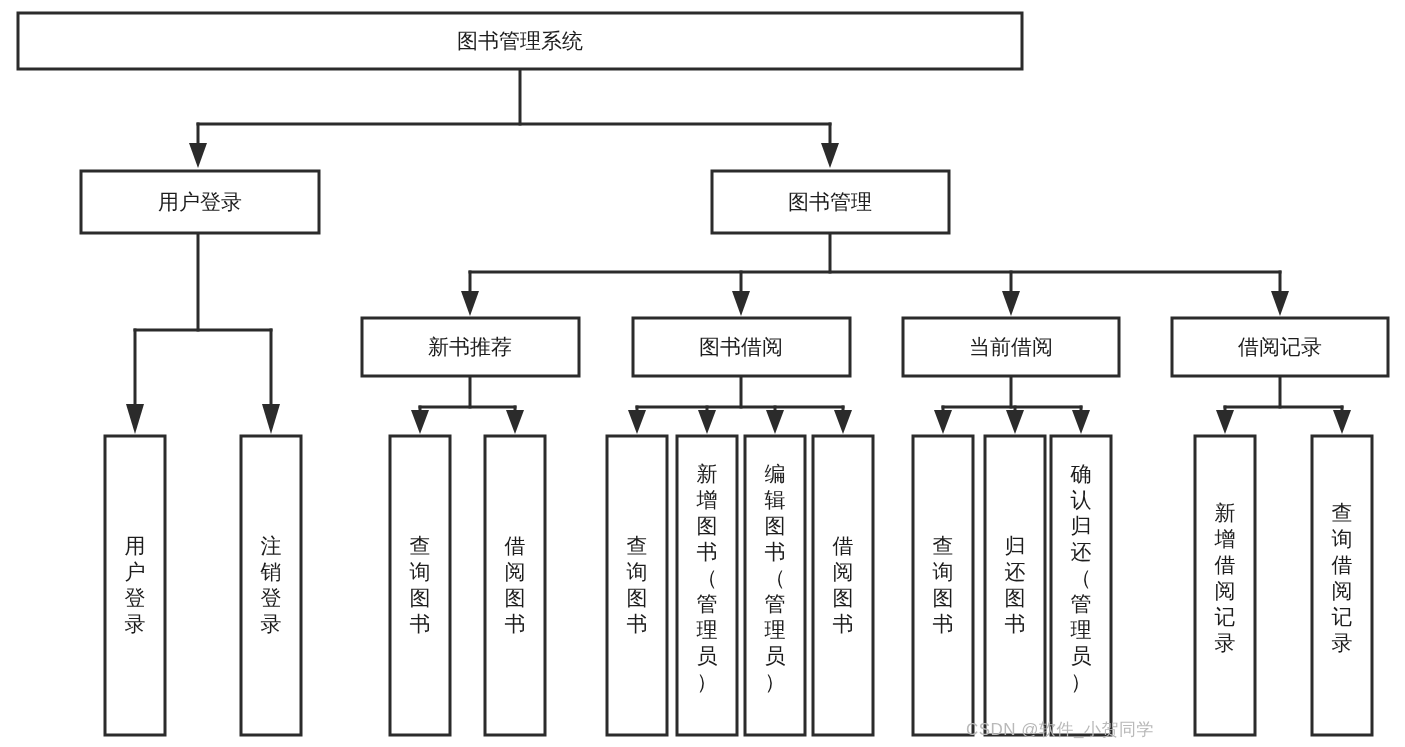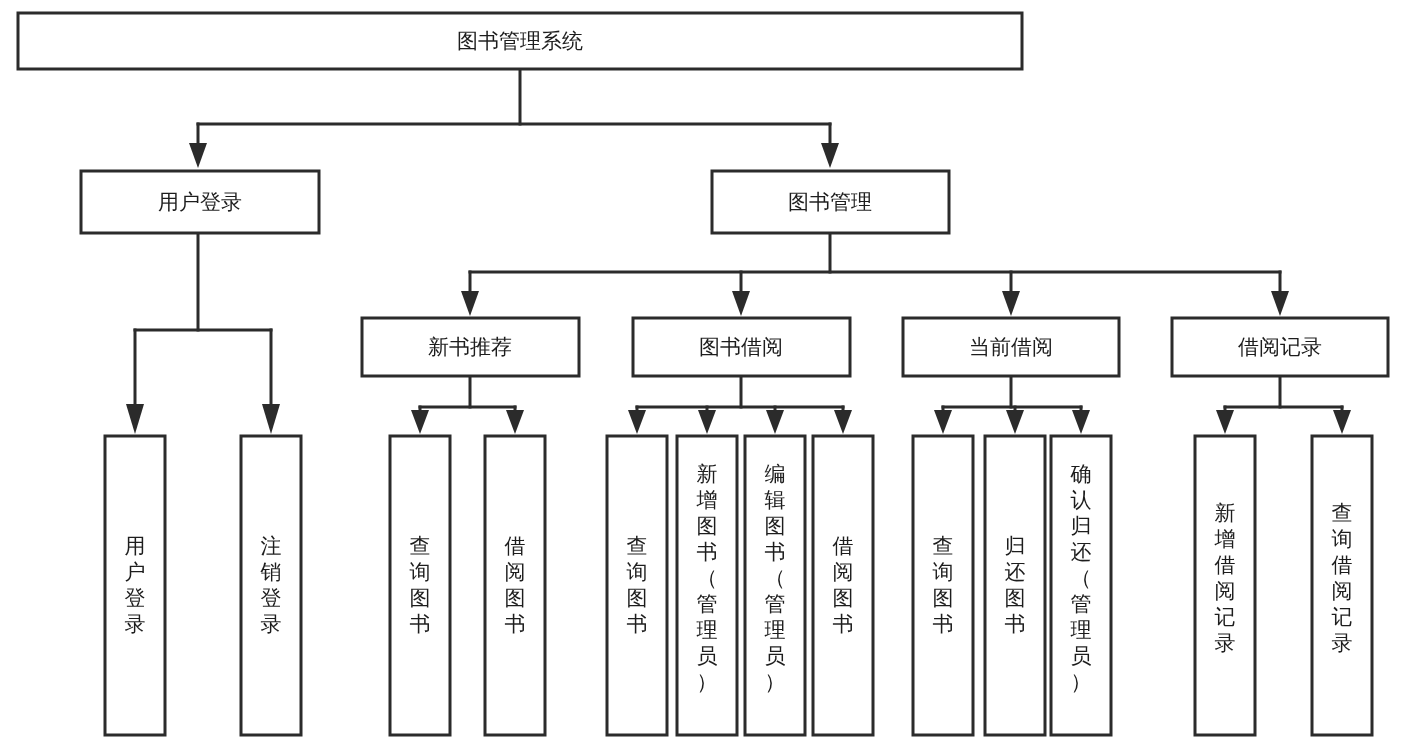--- a/index.html
+++ b/index.html
@@ -245,14 +245,15 @@
       <text class="node-label-v" x="1225" y="0"><tspan x="1225" y="520.28">新</tspan><tspan x="1225" y="546.28">增</tspan><tspan x="1225" y="572.28">借</tspan><tspan x="1225" y="598.28">阅</tspan><tspan x="1225" y="624.28">记</tspan><tspan x="1225" y="650.28">录</tspan></text>
     </g>
 
     <g>
       <rect class="node-box" x="1312" y="436" width="60" height="299"></rect>
       <text class="node-label-v" x="1342" y="0"><tspan x="1342" y="520.28">查</tspan><tspan x="1342" y="546.28">询</tspan><tspan x="1342" y="572.28">借</tspan><tspan x="1342" y="598.28">阅</tspan><tspan x="1342" y="624.28">记</tspan><tspan x="1342" y="650.28">录</tspan></text>
     </g>
 
   </svg>
 
+  <div class="watermark">CSDN @软件_小贺同学</div>
 
 </div>
 
 </body></html>

